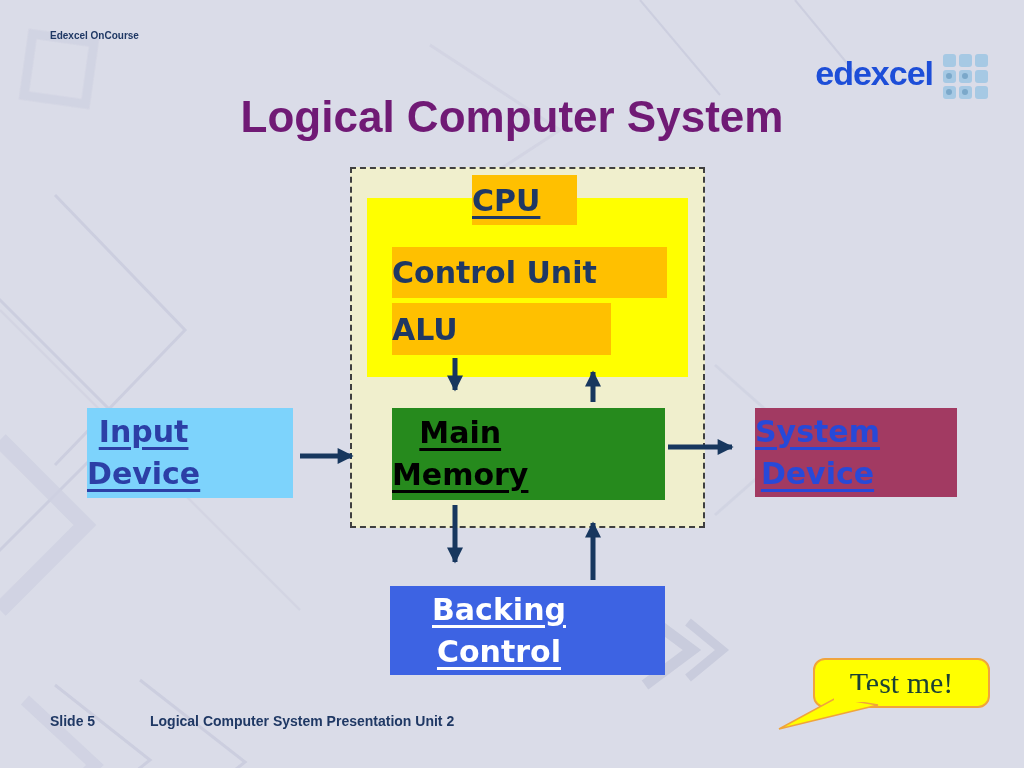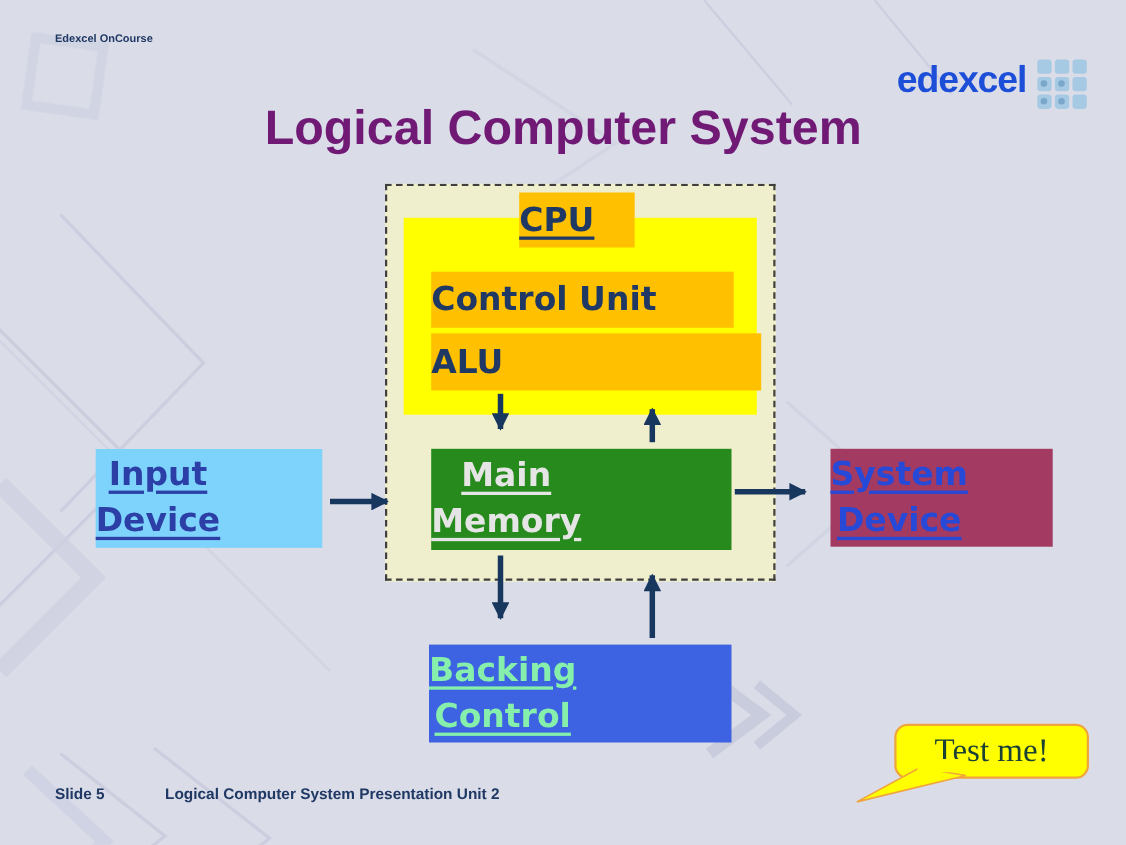--- a/index.html
+++ b/index.html
@@ -49,37 +49,37 @@
     position:absolute;left:350px;top:167px;width:355px;height:361px;
     background:#f0efcd;border:2px dashed #3f3f3f;box-sizing:border-box;z-index:1;
   }
   .cpu-yellow{left:367px;top:198px;width:321px;height:179px;background:#ffff00;z-index:2;}
   .cpu-label-box{left:472px;top:175px;width:105px;height:50px;background:#ffc000;z-index:3;}
   .cpu-link{
     font-size:30px;font-weight:600;color:#1f3864;text-decoration:underline;
     text-decoration-thickness:2.5px;text-underline-offset:5px;cursor:pointer;
   }
   .control-box{left:392px;top:247px;width:275px;height:51px;background:#ffc000;z-index:3;}
-  .alu-box{left:392px;top:303px;width:300px;height:52px;background:#ffc000;z-index:3;}
+  .alu-box{left:392px;top:303px;width:219px;height:52px;background:#ffc000;z-index:3;}
   .plain-label{font-size:30px;font-weight:600;color:#1f3864;}
   .memory-box{left:392px;top:408px;width:273px;height:92px;background:#268a1d;z-index:2;}
   .input-box{left:87px;top:408px;width:206px;height:90px;background:#7dd3fc;z-index:2;}
   .output-box{left:755px;top:408px;width:202px;height:89px;background:#a23a62;z-index:2;}
   .backing-box{left:390px;top:586px;width:275px;height:89px;background:#3d63e3;z-index:2;}
   .link2{
     font-size:30px;font-weight:600;line-height:1.4;cursor:pointer;
   }
   .link2 span{
     display:block;text-decoration:underline;
     text-decoration-thickness:2.5px;text-underline-offset:5px;
   }
-  .memory-box .link2{color:#e5e5e5;}
+  .memory-box .link2{color:#000000;}
   .input-box  .link2{color:#2c3fa6;}
   .output-box .link2{color:#2749d8;}
-  .backing-box .link2{color:#86efac;}
+  .backing-box .link2{color:#ffffff;margin-left:42px;}
   
   .arrow-layer{position:absolute;inset:0;z-index:5;pointer-events:none;}
   
   .callout{
     position:absolute;left:813px;top:658px;width:177px;height:50px;z-index:6;
     background:#ffff00;border:2px solid #f0a43c;border-radius:12px;
     display:flex;align-items:center;justify-content:center;
     font-family:"Liberation Serif",serif;font-size:30px;color:#1b4135;cursor:pointer;
     box-sizing:border-box;
   }

